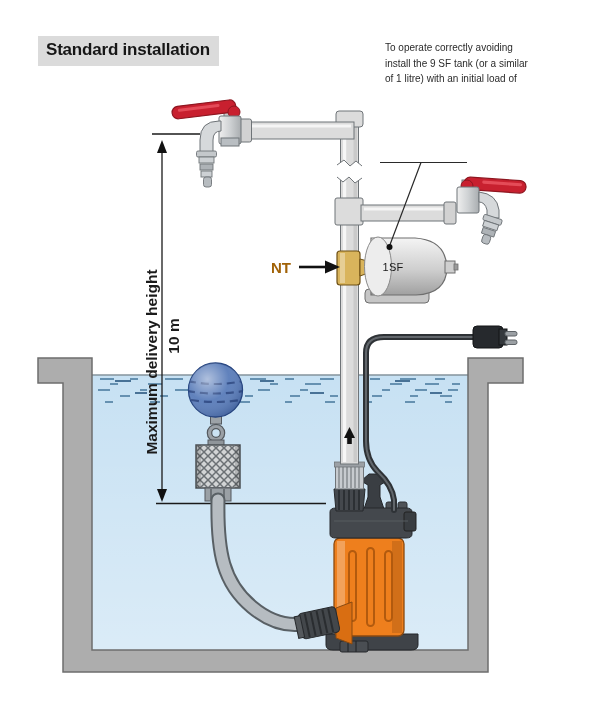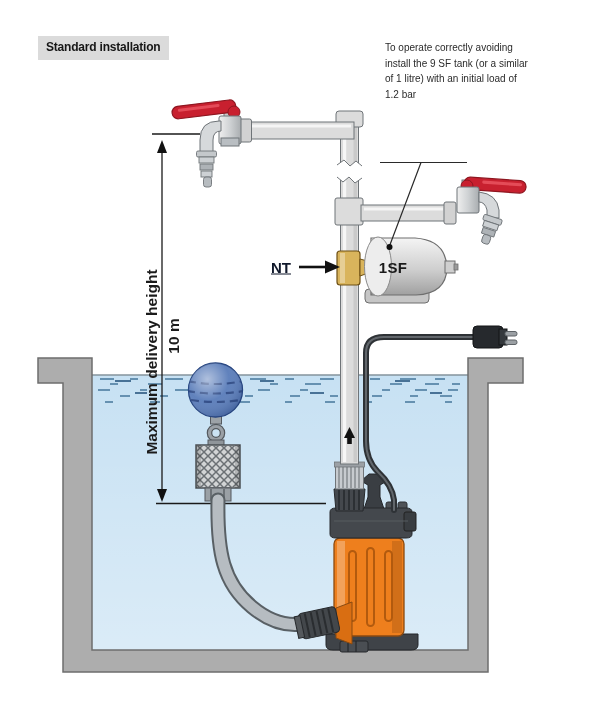--- a/index.html
+++ b/index.html
@@ -1,32 +1,32 @@
 <!DOCTYPE html>
 <html style="--handle-red: #c8202f; --pump-orange: #ee7f1d; --brass: #d9b45c; --water: #c7e1f3; --concrete: #adadad; --float-blue: #4f74b5; --title-bg: #dbdbdb; --text: #231f20;"><head>
 <meta charset="utf-8">
 <style>
   html,body{margin:0;padding:0;background:#fff;}
   .stage{position:relative;width:600px;height:724px;background:#fff;overflow:hidden;
          font-family:"Liberation Sans",sans-serif;color:var(--text,#231f20);}
   .stage svg{position:absolute;left:0;top:0;}
   .txt{position:absolute;white-space:nowrap;}
   .title{left:38px;top:36px;background:var(--title-bg,#dbdbdb);padding:4px 9px 6px 8px;
-         font-size:12px;font-weight:bold;color:#161616;letter-spacing:-0.2px;}
+         font-size:17px;font-weight:bold;color:#161616;letter-spacing:-0.2px;}
   .note{position:absolute;left:385px;top:40px;width:200px;font-size:10px;
         line-height:15.5px;color:#2b2b2b;}
   .note div{white-space:nowrap;}
   .rot{transform:translate(-50%,-50%) rotate(-90deg);font-weight:bold;
        font-size:15.5px;color:#1b1b1b;}
   .maxh{left:152px;top:362px;}
   .hval{left:174px;top:336px;}
   .nt{left:281px;top:267px;transform:translate(-50%,-50%);font-weight:bold;
-      font-size:15px;color:#0f172a;text-decoration:underline;}
-  .tanklbl{left:393px;top:267px;transform:translate(-50%,-50%);font-weight:bold;
-      font-size:15px;color:#1a1a1a;letter-spacing:0.3px;}
+      font-size:15px;color:#a16207;}
+  .tanklbl{left:393px;top:267px;transform:translate(-50%,-50%);font-weight:normal;
+      font-size:11px;color:#1a1a1a;letter-spacing:0.3px;}
 </style>
 </head>
 <body>
 
 <div class="stage">
 
 <svg width="600" height="724" viewBox="0 0 600 724">
   <defs>
     <pattern id="mesh" width="8" height="8" patternUnits="userSpaceOnUse">
       <path d="M0,8 L8,0 M0,0 L8,8" stroke="#6b7074" stroke-width="1.5"></path>
@@ -243,21 +243,20 @@
     <rect x="347.2" y="438" width="4.6" height="6" fill="#111"></rect>
   </g>
 </svg>
 
 <div class="txt title">Standard installation</div>
 
 <div class="note">
   <div>To operate correctly avoiding</div>
   <div>install the 9 SF tank (or a similar</div>
   <div>of 1 litre) with an initial load of</div>
-  <div>1.2 bar</div>
 </div>
 
 <div class="txt rot maxh">Maximum delivery height</div>
 <div class="txt rot hval">10 m</div>
 <div class="txt nt">NT</div>
 <div class="txt tanklbl">1SF</div>
 
 </div>
 
 </body></html>

